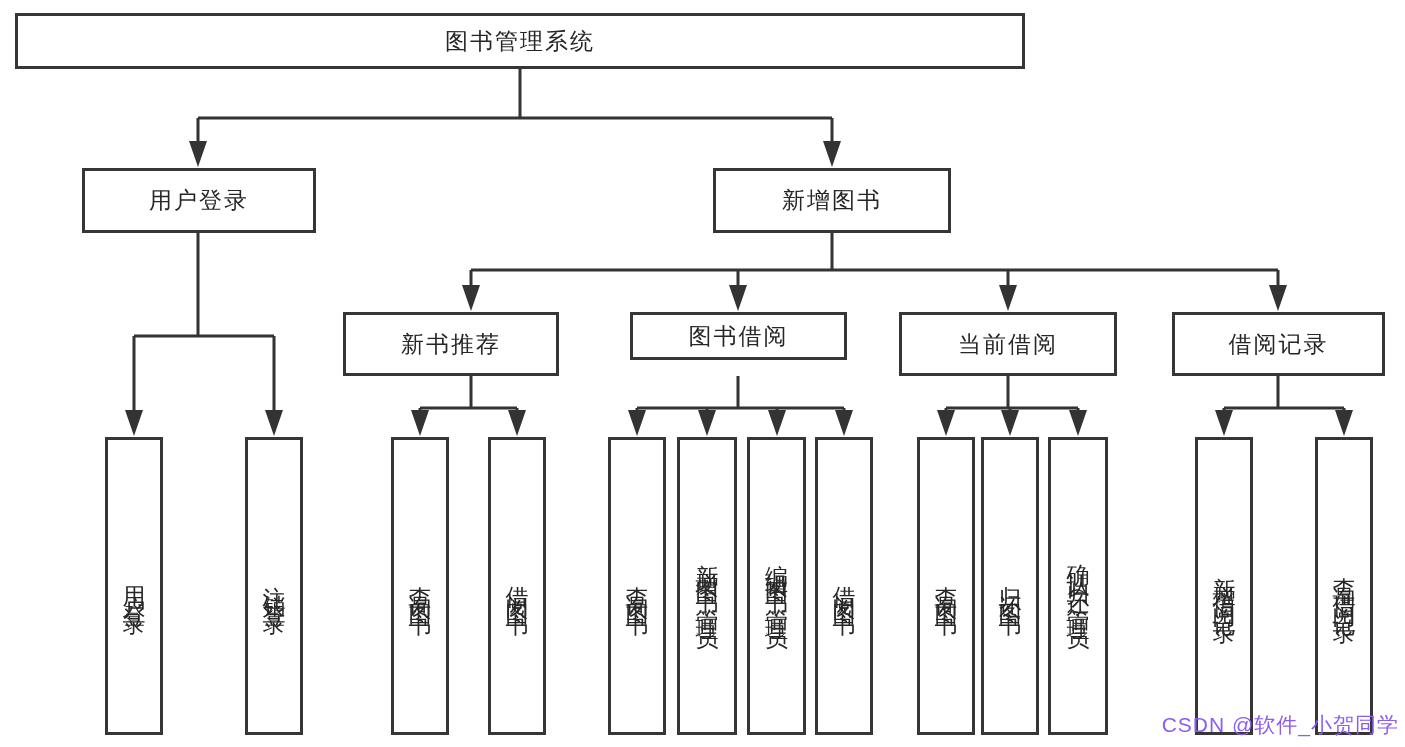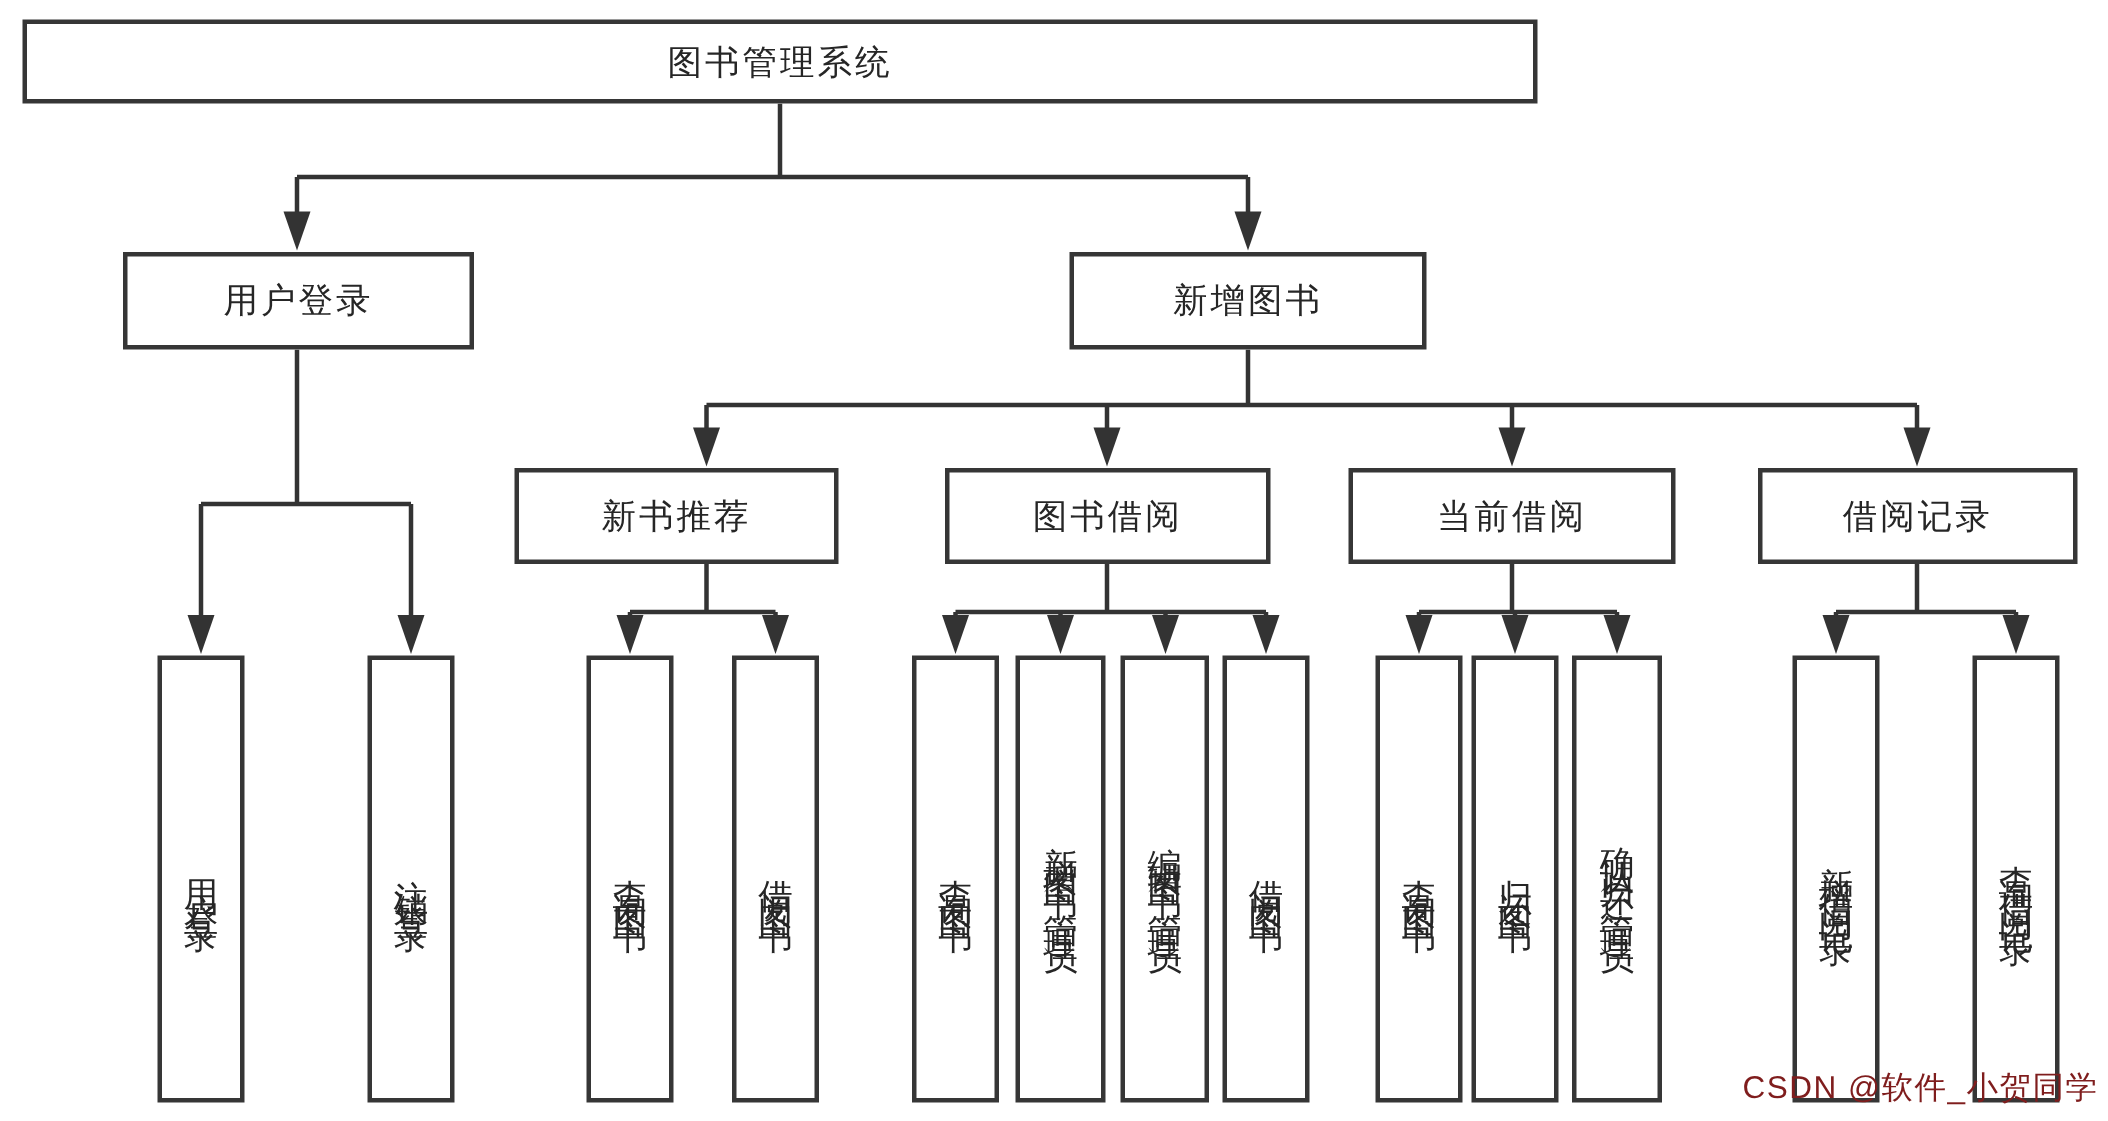--- a/index.html
+++ b/index.html
@@ -44,21 +44,21 @@
     font-size: 23px;
     letter-spacing: 9px;
     line-height: 1;
     white-space: nowrap;
   }
   
   #box-root           { left: 15px;   top: 13px;  width: 1010px; height: 56px; }
   #box-user-login     { left: 82px;   top: 168px; width: 234px;  height: 65px; }
   #box-book-mgmt      { left: 713px;  top: 168px; width: 238px;  height: 65px; }
   #box-new-book       { left: 343px;  top: 312px; width: 216px;  height: 64px; }
-  #box-book-borrow    { left: 630px;  top: 312px; width: 217px;  height: 64px; }
+  #box-book-borrow    { left: 630px;  top: 312px; width: 217px;  height: 48px; }
   #box-current-borrow { left: 899px;  top: 312px; width: 218px;  height: 64px; }
   #box-borrow-record  { left: 1172px; top: 312px; width: 213px;  height: 64px; }
   
   .leaf { top: 437px; width: 58px; height: 298px; }
   #leaf-user-login  { left: 105px;  }
   #leaf-logout      { left: 245px;  }
   #leaf-nb-query    { left: 391px;  }
   #leaf-nb-borrow   { left: 488px;  }
   #leaf-bb-query    { left: 608px;  }
   #leaf-bb-add      { left: 677px;  width: 60px; }
@@ -69,21 +69,21 @@
   #leaf-cb-confirm  { left: 1048px; width: 60px; }
   #leaf-rec-add     { left: 1195px; }
   #leaf-rec-query   { left: 1315px; }
   
   #watermark {
     position: absolute;
     right: 6px;
     top: 711px;
     font-size: 21px;
     letter-spacing: 1px;
-    color: #7f1d1d;
+    color: #8b5cf6;
     z-index: 3;
     white-space: nowrap;
   }
 </style>
 </head>
 <body>
 
 <div id="stage">
 
   <svg id="connectors" viewBox="0 0 1405 747" xmlns="http://www.w3.org/2000/svg">

